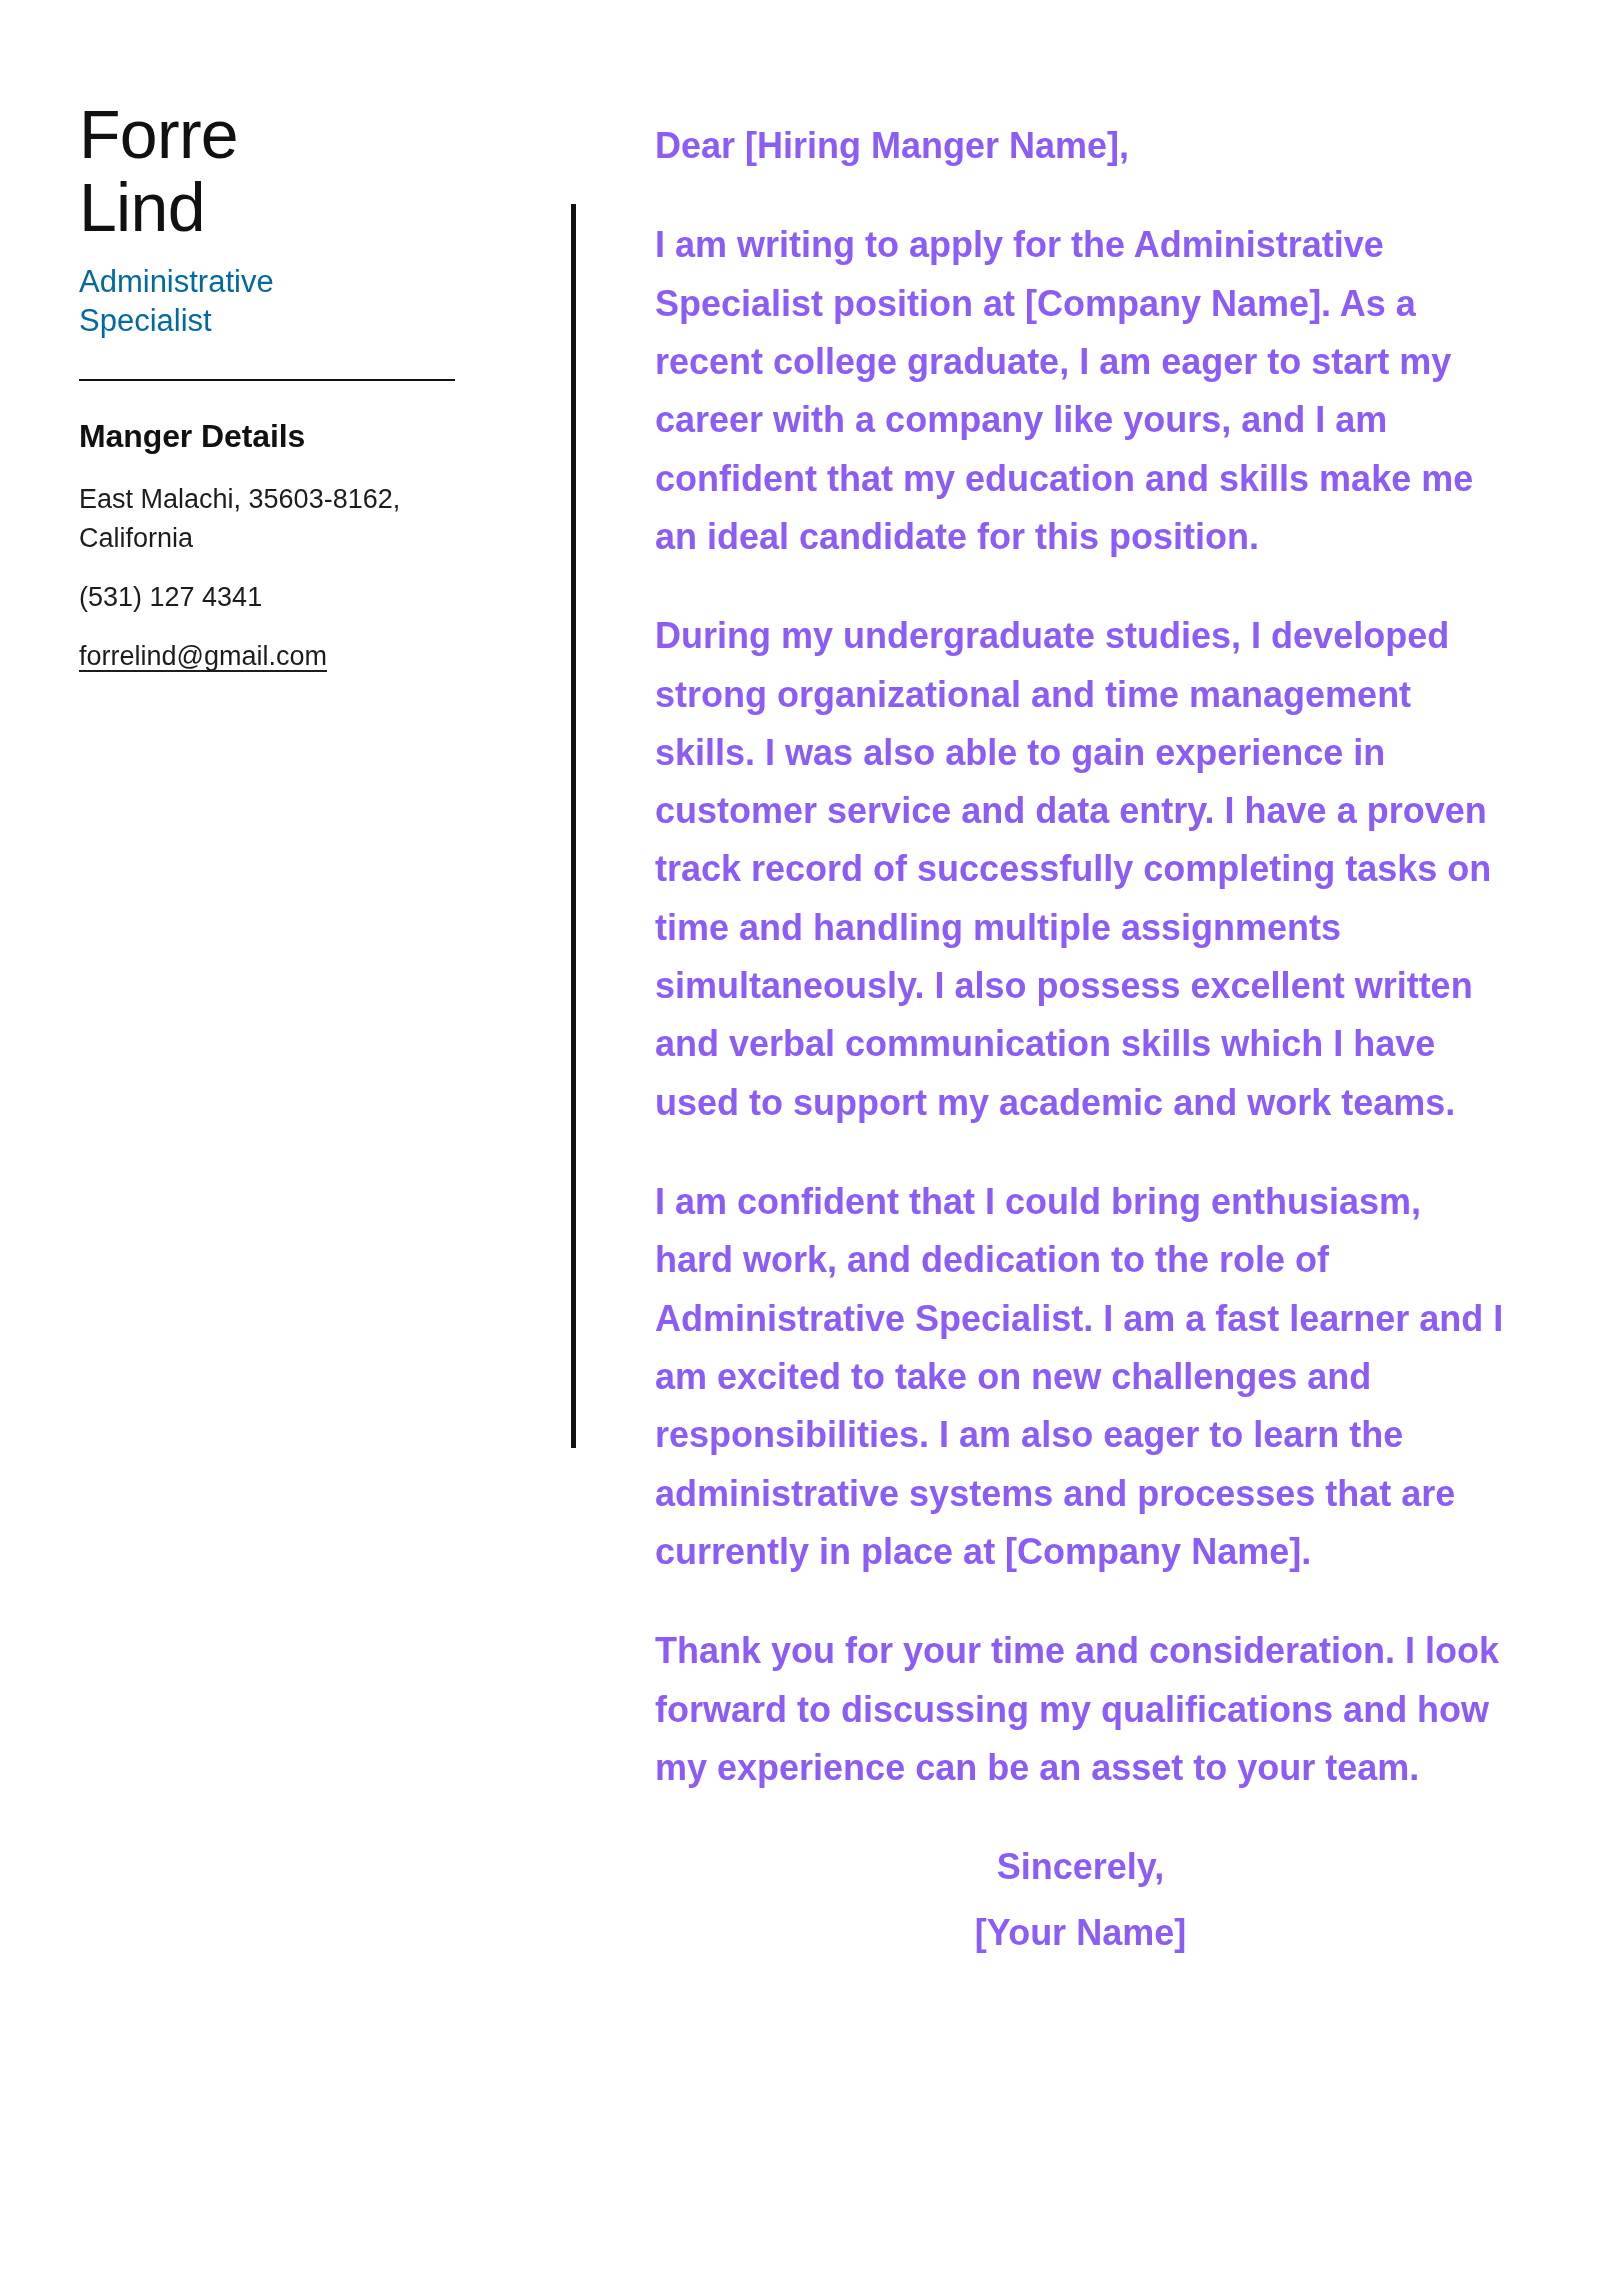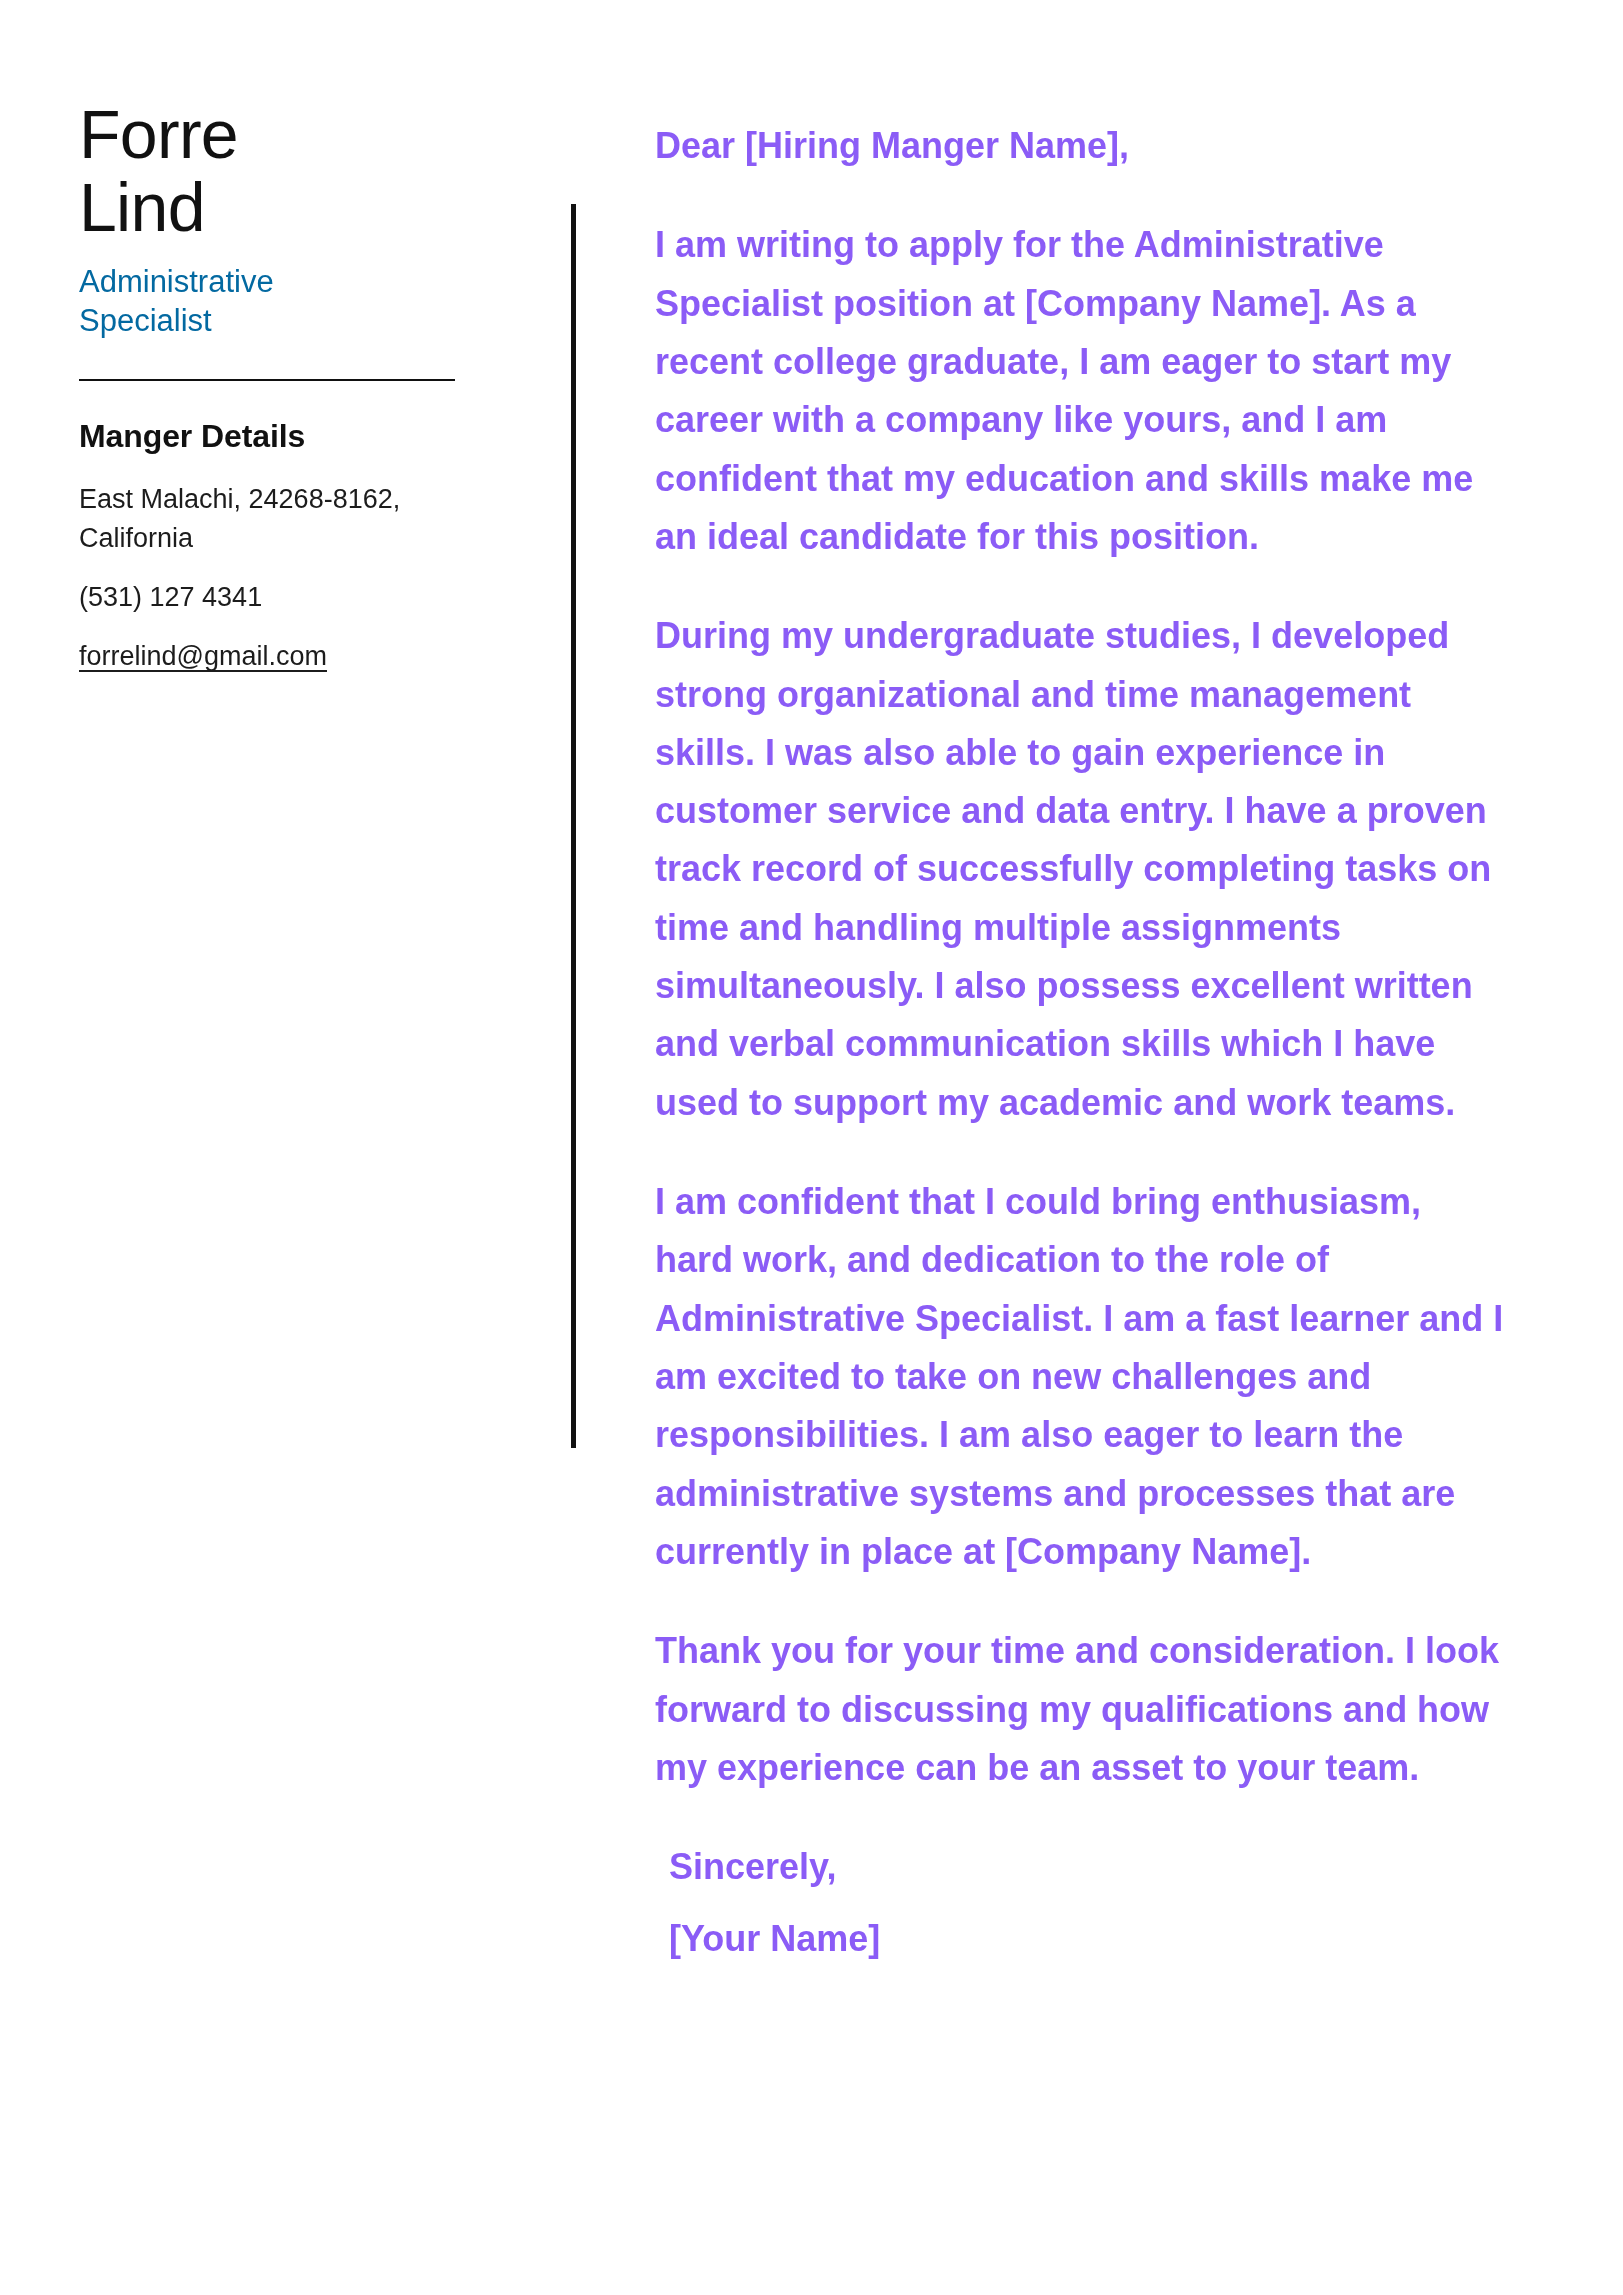--- a/index.html
+++ b/index.html
@@ -93,22 +93,23 @@
     font-size: 36px;
     font-weight: 700;
     line-height: 1.62;
     color: #8b5cf6;
     margin: 0 0 41px 0;
   }
   .letter p.salutation {
     margin-bottom: 41px;
   }
   .letter p.closing-line {
-    margin: 14px;
+    margin: 8px;
     line-height: 1.62;
+    text-align: center;
   }
   .signoff {
     margin-top: 0;
   }
 </style>
 </head>
 <body>
 
 <div class="page">
 
@@ -118,21 +119,21 @@
       <span class="name-line">Forre</span>
       <span class="name-line">Lind</span>
     </div>
 
     <div class="job-title">Administrative Specialist</div>
 
     <div class="sidebar-rule"></div>
 
     <div class="contact-heading">Manger Details</div>
 
-    <div class="contact-item">East Malachi, 24268-8162, California</div>
+    <div class="contact-item">East Malachi, 35603-8162, California</div>
     <div class="contact-item">(531) 127 4341</div>
     <div class="contact-item email">forrelind@gmail.com</div>
 
   </div>
 
   <div class="vertical-divider"></div>
 
   <div class="letter">
     <p class="salutation">Dear [Hiring Manger Name],</p>
     <p>I am writing to apply for the Administrative Specialist position at [Company Name]. As a recent college graduate, I am eager to start my career with a company like yours, and I am confident that my education and skills make me an ideal candidate for this position.</p>

